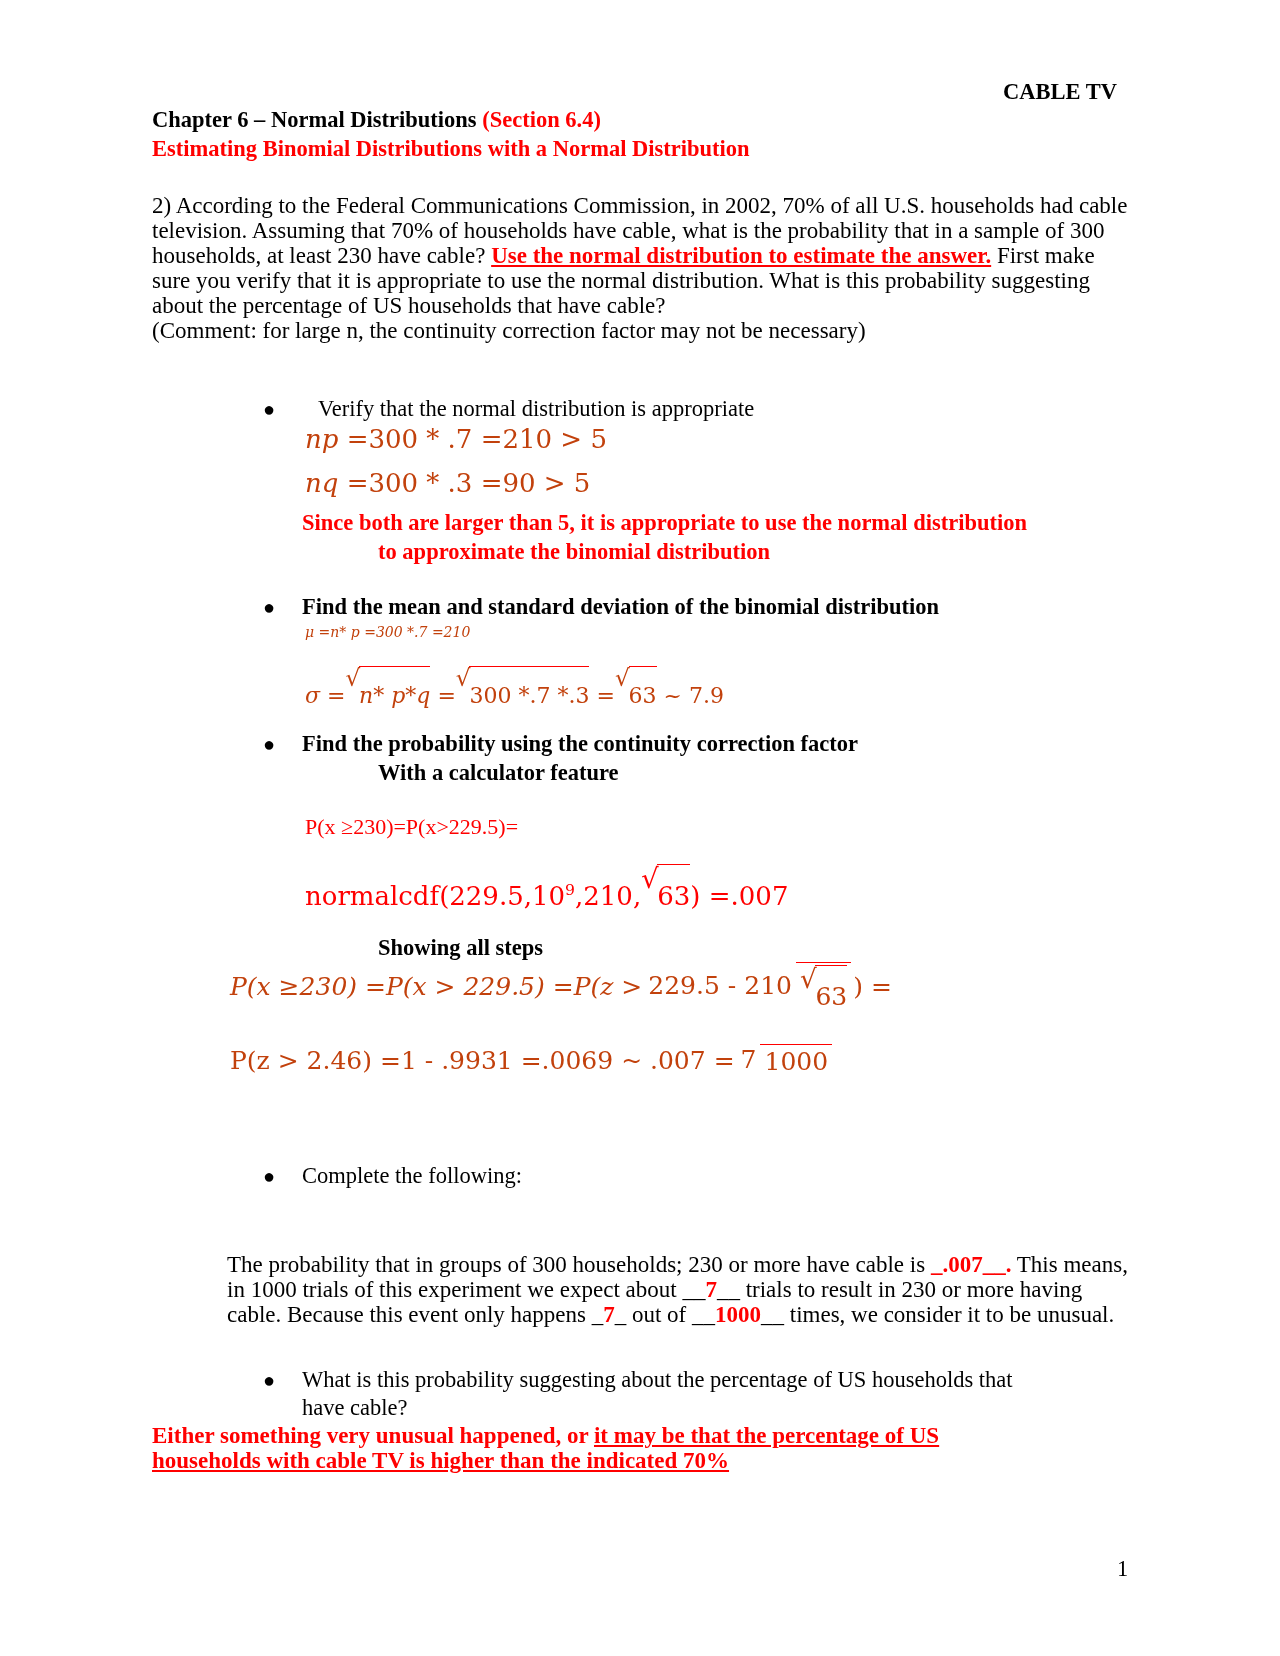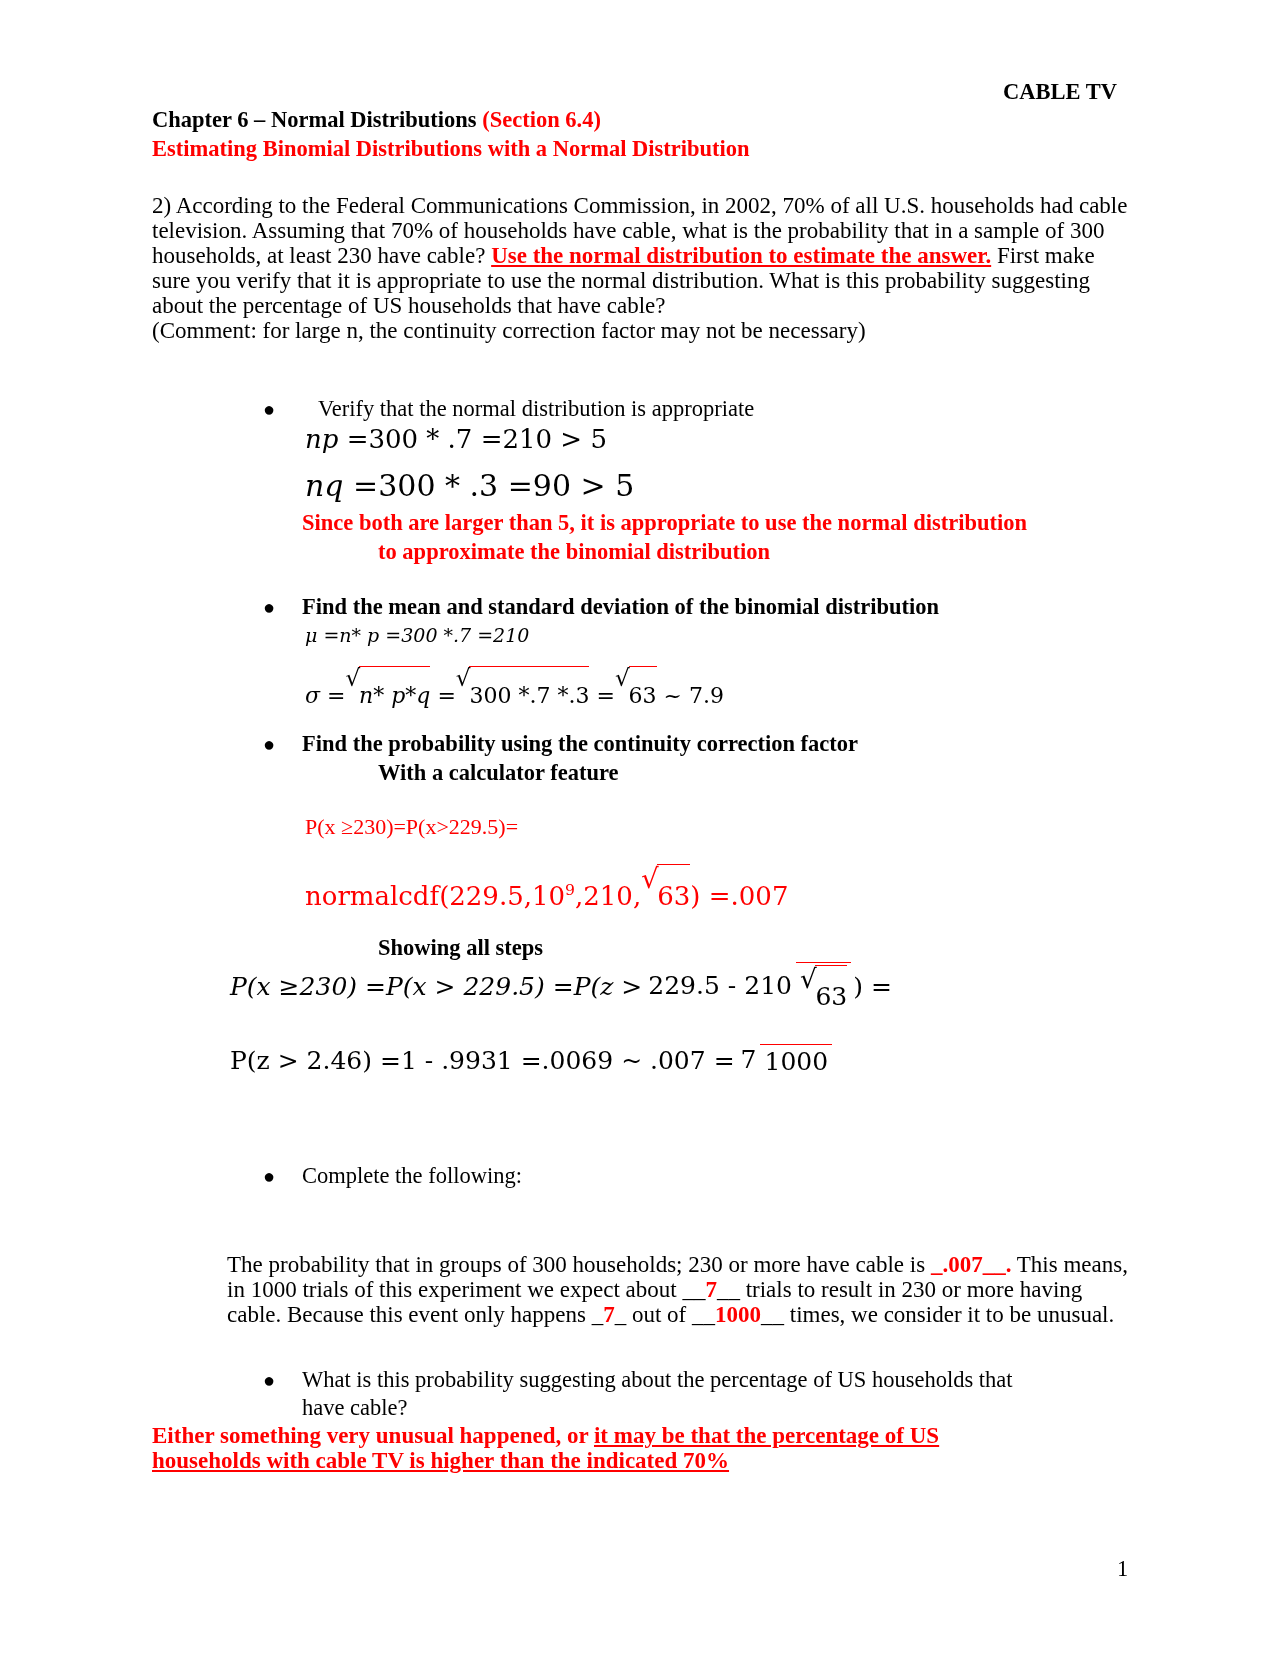--- a/index.html
+++ b/index.html
@@ -4,21 +4,21 @@
 <style>
   html, body { margin:0; padding:0; background:#ffffff; }
   body { width:1280px; height:1656px; position:relative; overflow:hidden;
          font-family:"Liberation Serif", "DejaVu Serif", serif; color:#000; }
   .abs { position:absolute; white-space:nowrap; }
   .t { font-size:22.5px; line-height:28.6px; }
   .b { font-weight:bold; }
   .red { color:#ff0000; }
   .u { text-decoration:underline; }
   .it { font-style:italic; }
-  .math { font-family:"DejaVu Serif", serif; color:#000000; }
+  .math { font-family:"DejaVu Serif", serif; color:#c2410c; }
   .bullet { position:absolute; font-size:20px; }
   .para { position:absolute; left:152px; width:990px; font-size:23px; line-height:25px; white-space:normal; }
   .sqrt { display:inline-block; position:relative; padding-left:0.62em; }
   .sqrt .rad { position:absolute; left:0; top:-0.05em; font-size:1.05em; }
   .sqrt .over { border-top:1.5px solid #ff0000; display:inline-block; padding-top:16px; }
   .frac { display:inline-flex; flex-direction:row; align-items:center; vertical-align:middle; margin:0 2px; }
   .frac .num { padding:0 4px 2px 4px; }
   .frac .den { border-top:1.5px solid #ff0000; padding:2px 4px 0 4px; width:100%; text-align:center; }
   sup { font-size:0.6em; }
 </style>
@@ -35,29 +35,29 @@
 <div class="para" style="top:193px; width:985px;">
   <span>2) According to the Federal Communications Commission, in 2002, 70% of all U.S. households had cable television. Assuming that 70% of households have cable, what is the probability that in a sample of 300 households, at least 230 have cable? </span><span class="red b u">Use the normal distribution to estimate the answer.</span><span> First make sure you verify that it is appropriate to use the normal distribution. What is this probability suggesting about the percentage of US households that have cable?</span><br>
   <span>(Comment: for large n, the continuity correction factor may not be necessary)</span>
 </div>
 
 <div class="bullet" style="left:263px; top:398px;">●</div>
 <div class="abs t" style="left:302px; top:395px;margin-left:16px;">Verify that the normal distribution is appropriate</div>
 <div class="abs math" style="left:305px; top:424px; font-size:26px;">
   <span class="it">np</span><span> =300 * .7 =210 &gt; 5</span>
 </div>
-<div class="abs math" style="left:305px; top:468px; font-size:30px;">
+<div class="abs math" style="left:305px; top:468px; font-size:26px;">
   <span class="it">nq</span><span> =300 * .3 =90 &gt; 5</span>
 </div>
 <div class="abs t b red" style="left:302px; top:509px;">Since both are larger than 5, it is appropriate to use the normal distribution</div>
 <div class="abs t b red" style="left:378px; top:538px;">to approximate the binomial distribution</div>
 
 <div class="bullet" style="left:263px; top:596px;">●</div>
 <div class="abs t b" style="left:302px; top:593px;">Find the mean and standard deviation of the binomial distribution</div>
-<div class="abs math" style="left:305px; top:624px; font-size:19px;text-align:right;">
+<div class="abs math" style="left:305px; top:624px; font-size:14px;text-align:right;">
   <span class="it">μ</span><span class="it"> =n* p =300 *.7 =210</span>
 </div>
 <div class="abs math" style="left:305px; top:666px; font-size:22px;">
   <span class="it">σ</span><span> =</span><span class="sqrt"><span class="rad">√</span><span class="over it">n* p*q</span></span><span> =</span><span class="sqrt"><span class="rad">√</span><span class="over">300 *.7 *.3</span></span><span> =</span><span class="sqrt"><span class="rad">√</span><span class="over">63</span></span><span> ~ 7.9</span>
 </div>
 
 <div class="bullet" style="left:263px; top:733px;">●</div>
 <div class="abs t b" style="left:302px; top:730px;">Find the probability using the continuity correction factor</div>
 <div class="abs t b" style="left:378px; top:759px;">With a calculator feature</div>
 

